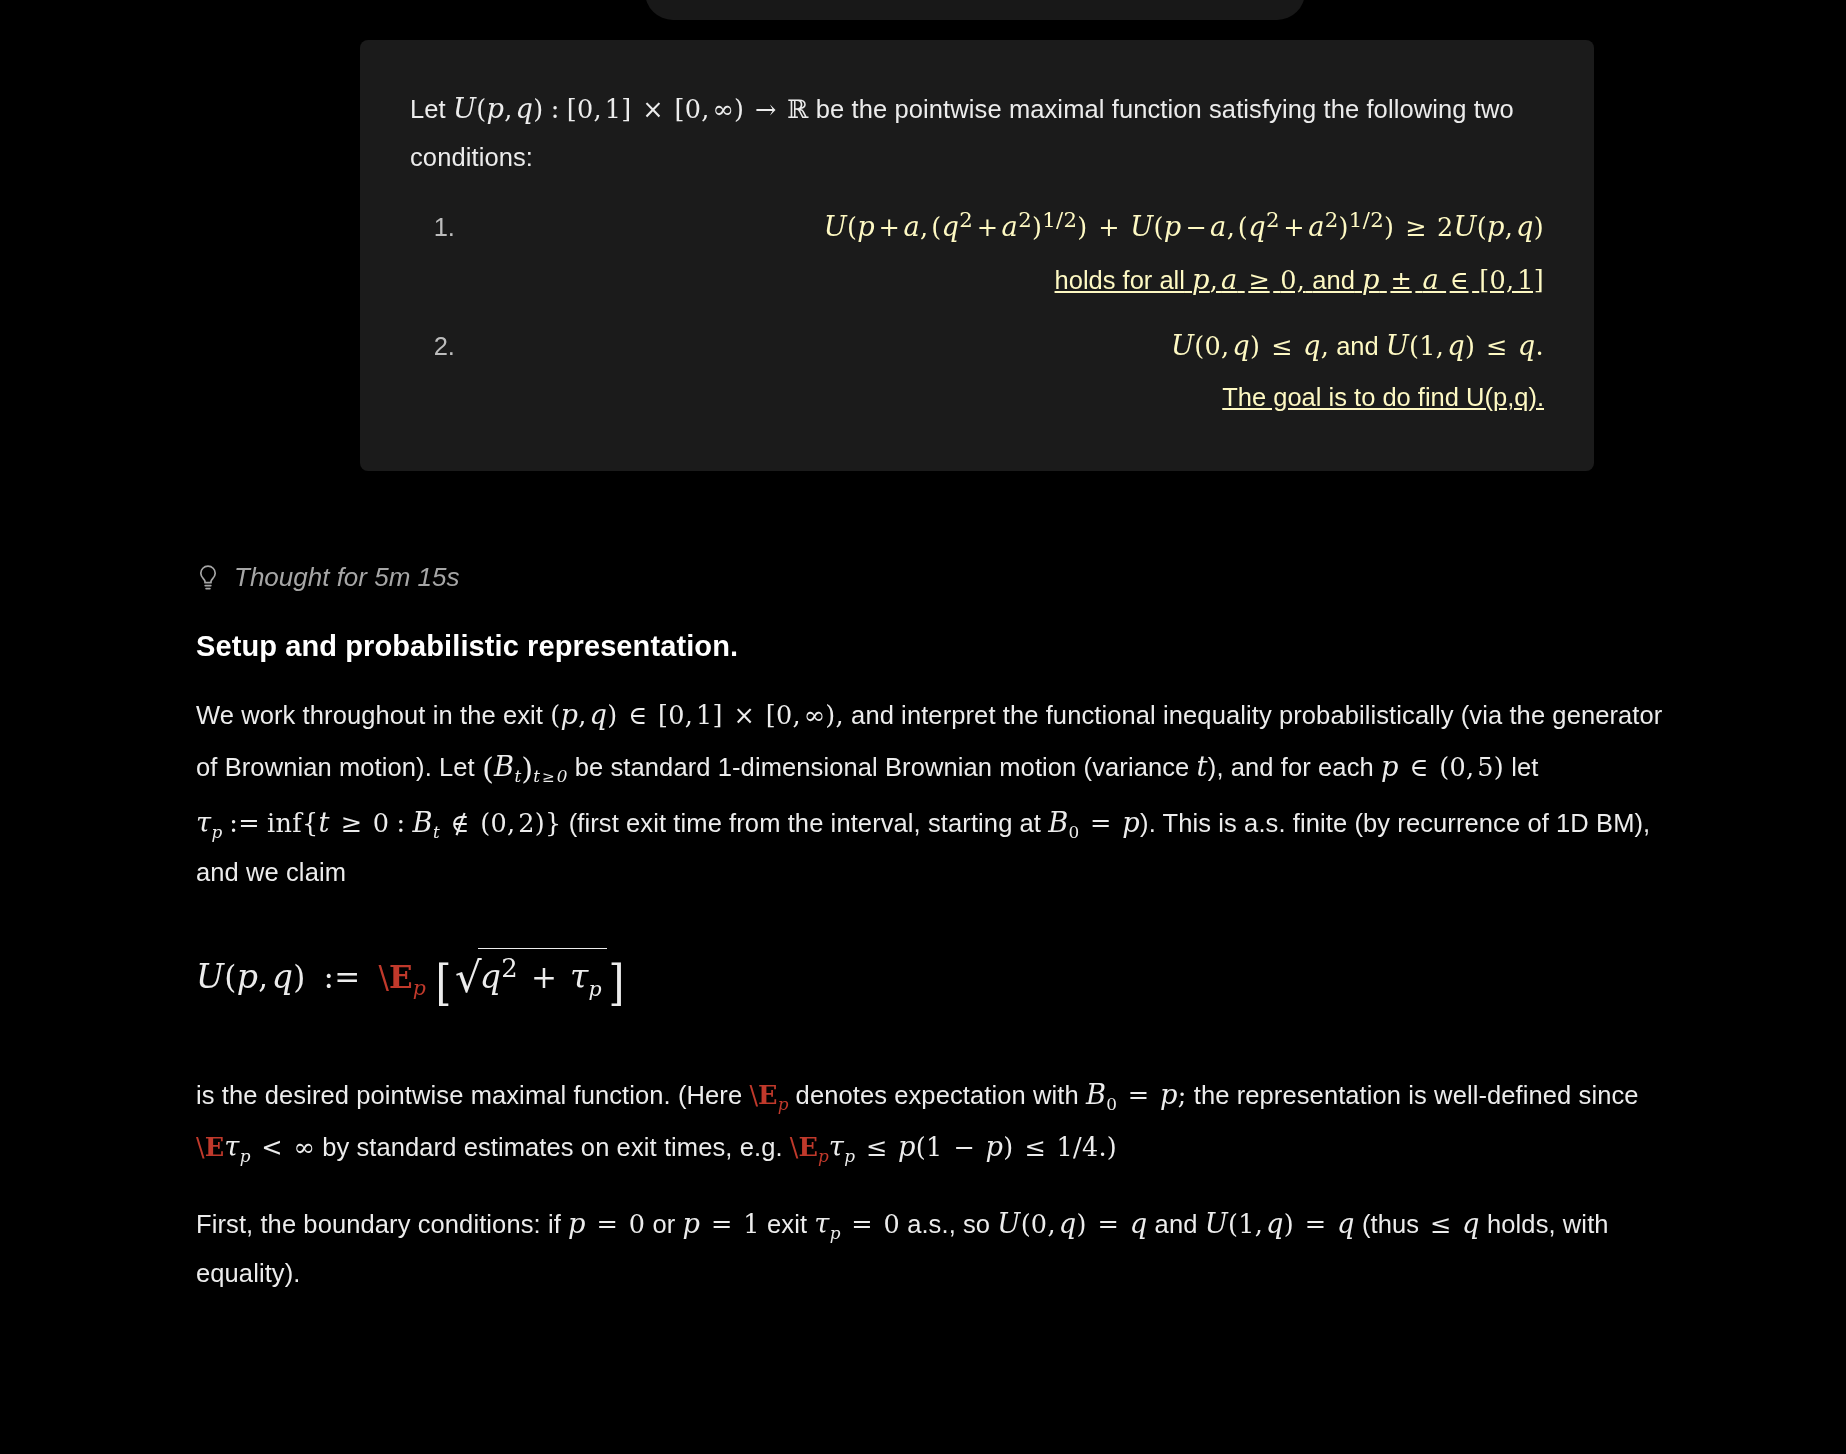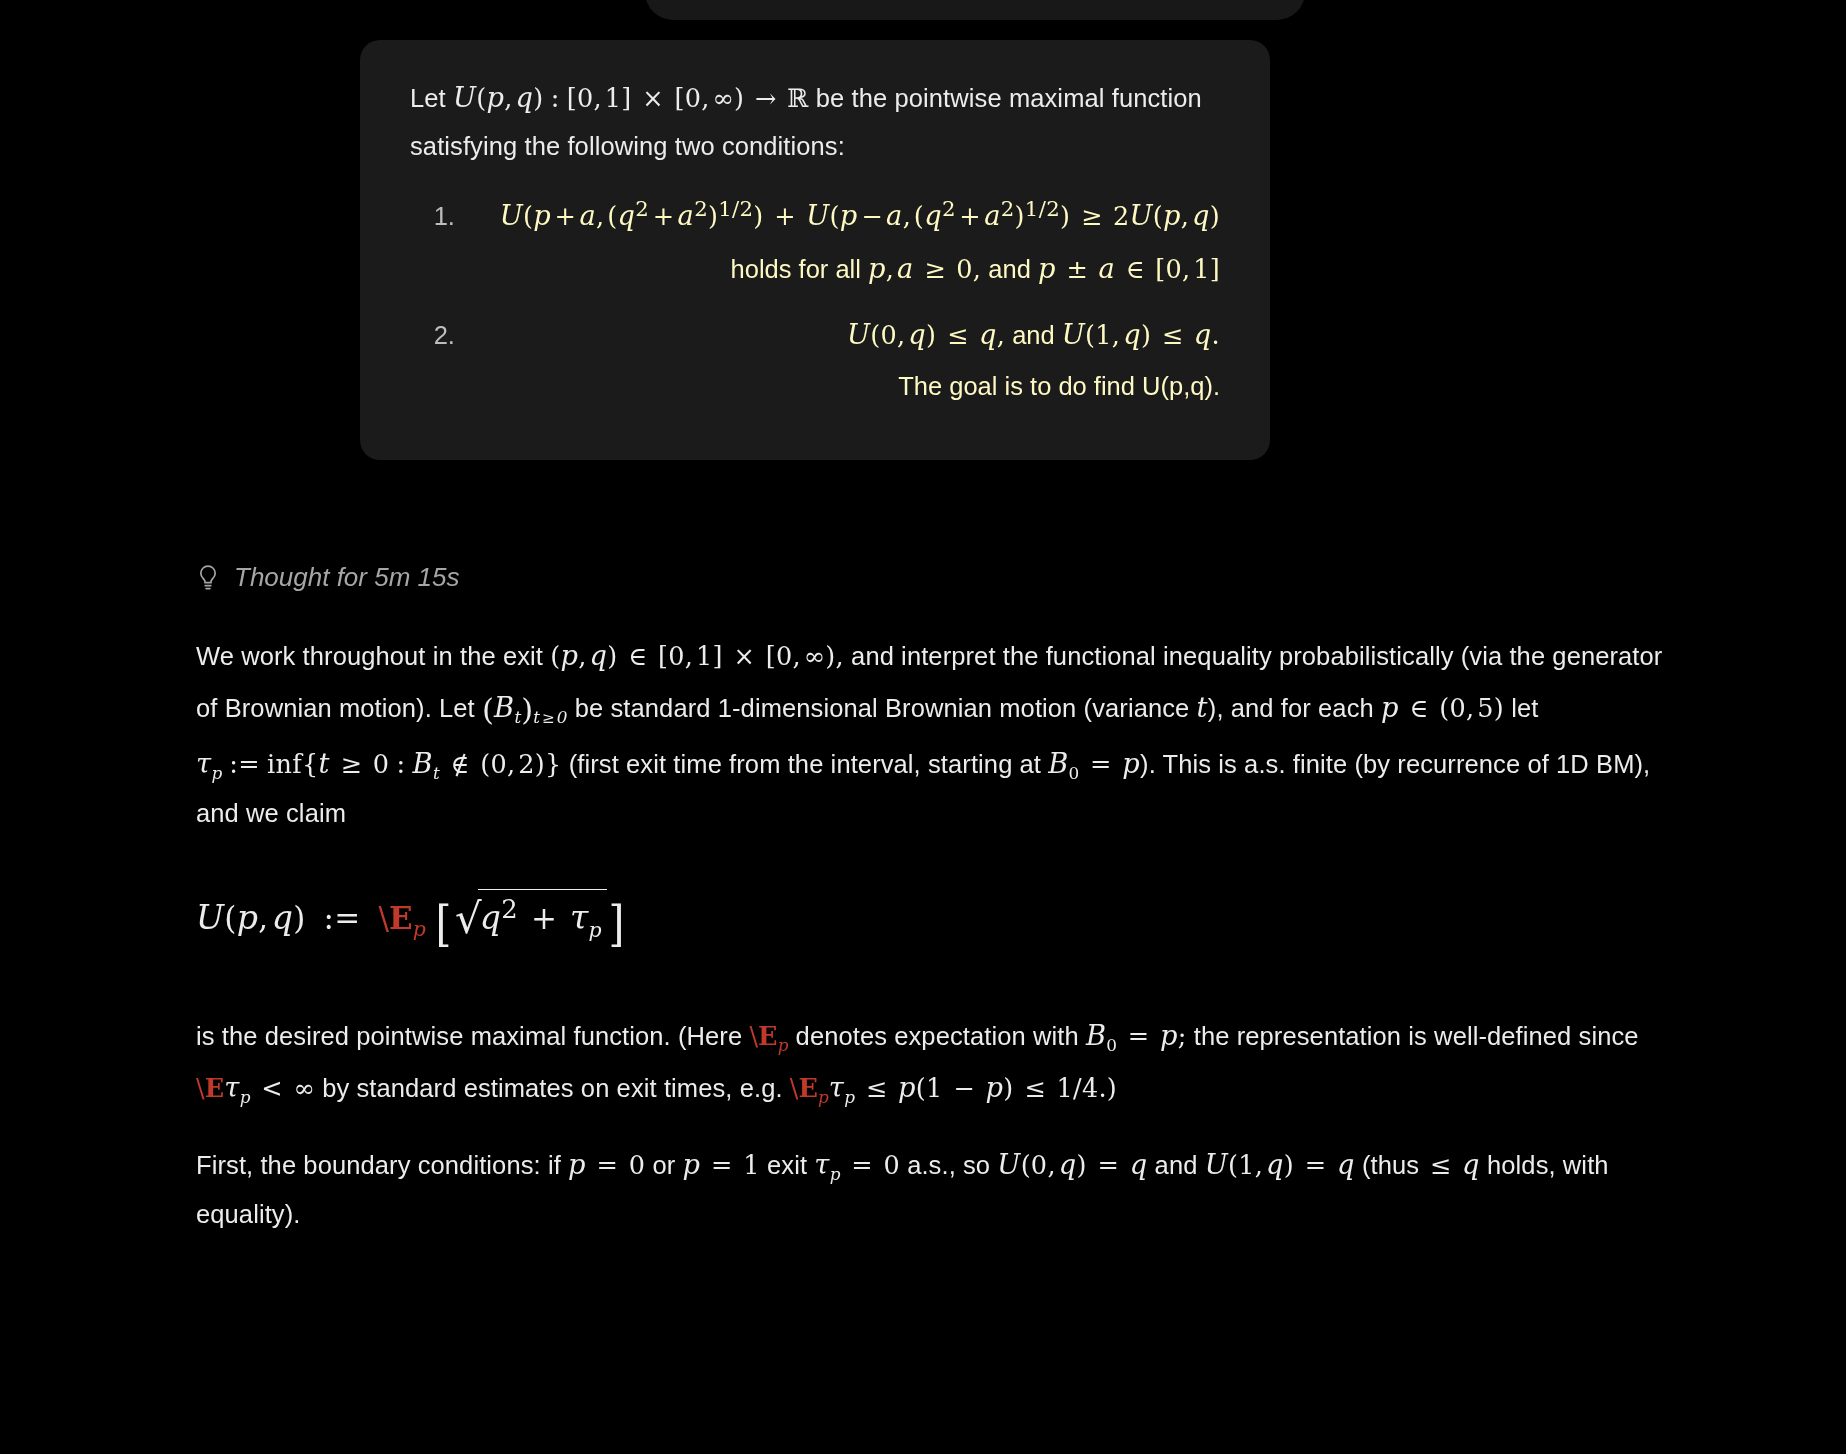--- a/index.html
+++ b/index.html
@@ -30,24 +30,24 @@
     left: 645px;
     width: 660px;
     height: 60px;
     background: #181818;
     border-radius: 28px;
   }
   .user-bubble {
     position: absolute;
     top: 40px;
     left: 360px;
-    width: 910px;
+    width: 1234px;
     background: #1b1b1b;
-    border-radius: 20px;
-    padding: 33px 50px 34px 50px;
+    border-radius: 8px;
+    padding: 44px 50px 34px 50px;
     box-sizing: border-box;
   }
   .user-bubble p {
     margin: 0;
     font-size: 25.5px;
     line-height: 1.85;
     color: #ececec;
     letter-spacing: 0.1px;
   }
   ol.conds {
@@ -55,21 +55,21 @@
     padding-left: 52px;
     list-style: decimal;
     font-size: 25.5px;
     line-height: 1.85;
   }
   ol.conds > li {
     margin-bottom: 16px;
     color: #bdbdbd;
   }
   ol.conds > li > div { color: #fef9c3; text-align: right; }
-  ol.conds > li .sub { display: block; margin-top: 2px; }
+  ol.conds > li .sub { display: block; margin-top: 2px; text-decoration: underline; }
 
   
   .thought {
     position: absolute;
     top: 562px;
     left: 196px;
     display: flex;
     align-items: center;
     gap: 14px;
     color: #a6a6a6;
@@ -217,20 +217,21 @@
         <path d="M12 2.2c-4.1 0-7.2 3.1-7.2 7 0 2.7 1.5 4.4 2.7 5.7.9 1 1.5 1.7 1.5 2.7v1.1h6v-1.1c0-1 .6-1.7 1.5-2.7 1.2-1.3 2.7-3 2.7-5.7 0-3.9-3.1-7-7.2-7z"></path>
         <path d="M9.2 21.6h5.6"></path>
         <path d="M10.1 24.6h3.8"></path>
       </svg>
     </span>
     <span>Thought for 5m 15s</span>
   </div>
 
   <div class="answer">
 
+    <h3>Setup and probabilistic representation.</h3>
 
     <p>
       <span>We work throughout in the exit</span>
       <span class="nobr"><span class="mr">(</span><span class="m">p</span><span class="mr">, </span><span class="m">q</span><span class="mr">)</span> <span class="op">∈</span> <span class="mr">[0, 1]</span> <span class="op">×</span> <span class="mr">[0, ∞)</span><span class="mr">,</span></span>
       <span>and interpret the functional inequality probabilistically (via the generator of Brownian motion). Let</span>
       <span class="nobr"><span class="paren-big">(</span><span class="m">B</span><sub class="m">t</sub><span class="paren-big">)</span><sub class="m">t<span class="op" style="font-size:.9em">≥</span>0</sub></span>
       <span>be standard 1-dimensional Brownian motion (variance</span>
       <span class="m">t</span><span>), and for each</span>
       <span class="nobr"><span class="m">p</span> <span class="op">∈</span> <span class="mr">(0, 5)</span></span>
       <span>let</span>

